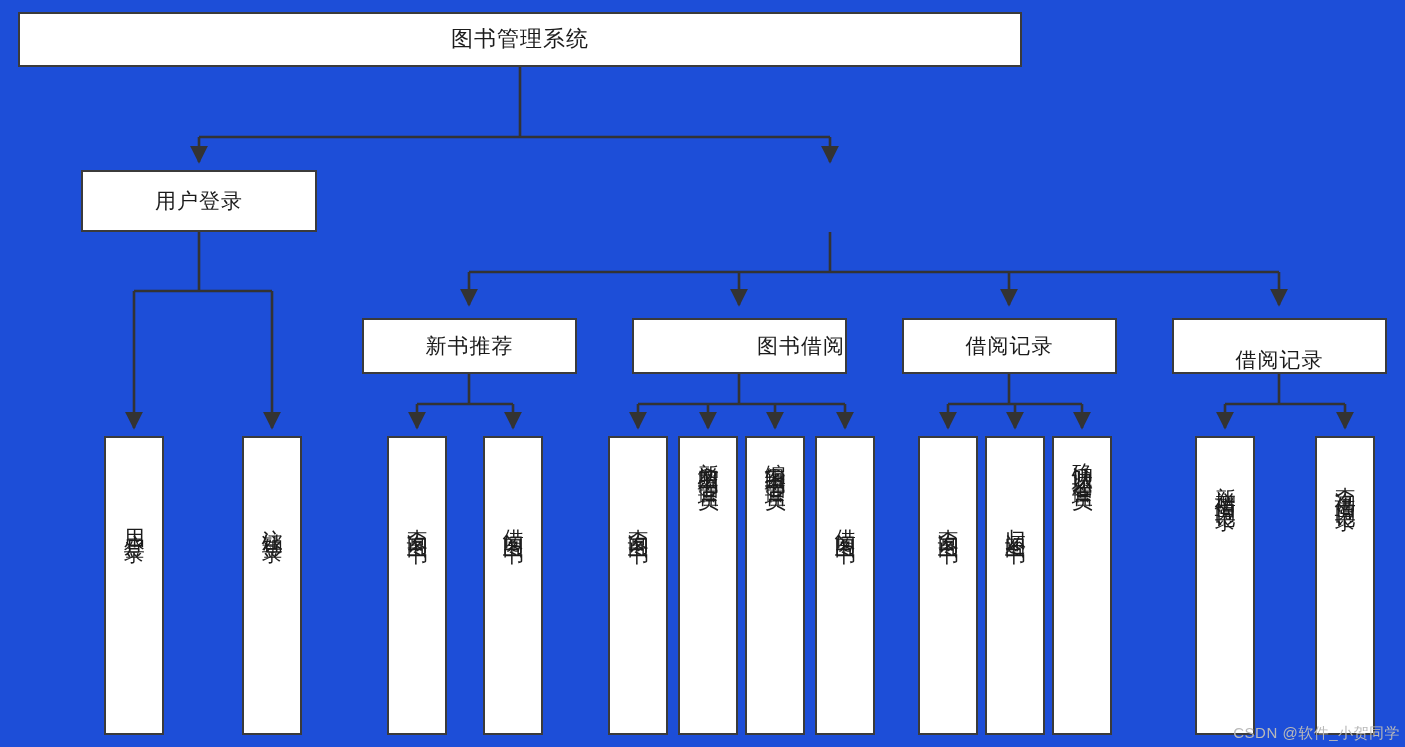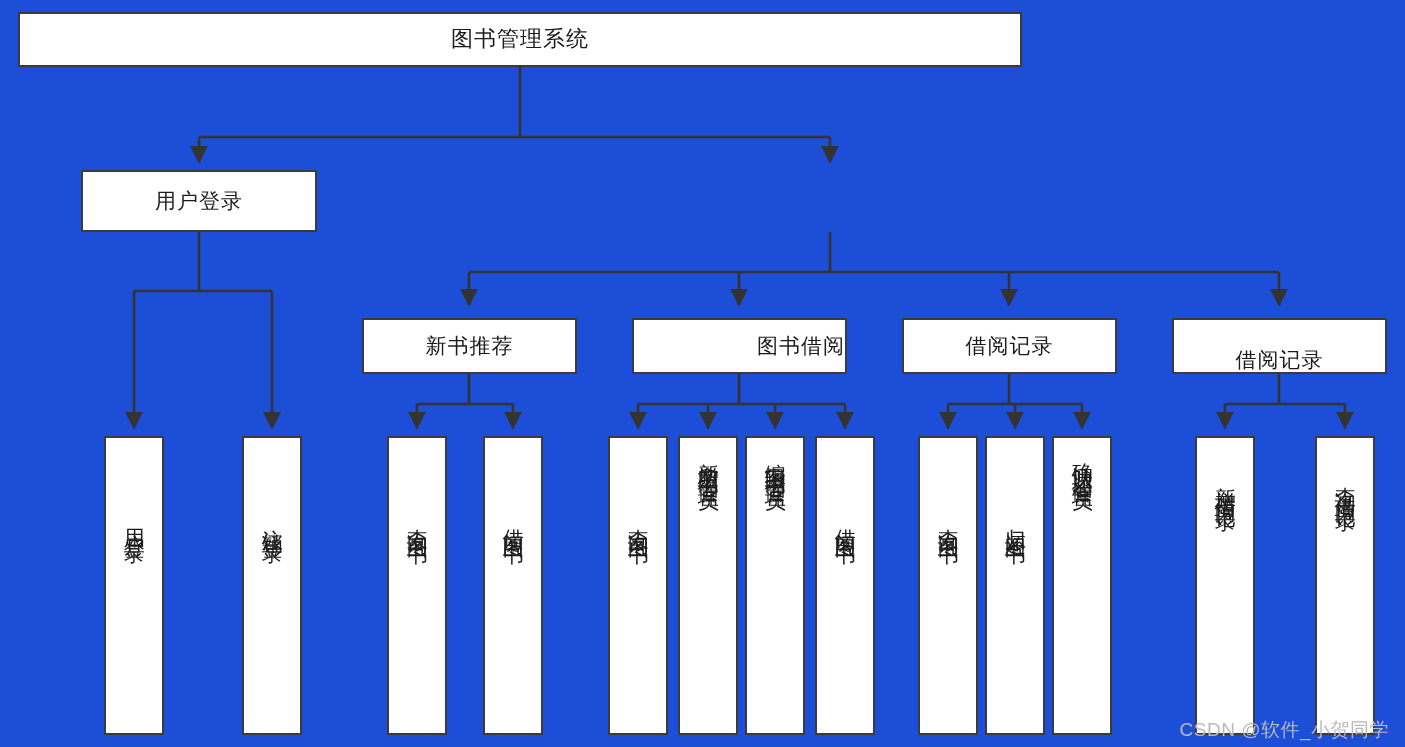--- a/index.html
+++ b/index.html
@@ -64,23 +64,23 @@
     line-height: 1.35;
     letter-spacing: 5px;
     text-align: left;
     white-space: nowrap;
   }
   .node.v.tall .label {
     letter-spacing: 4px;
   }
   #watermark {
     position: absolute;
-    right: 16px;
+    right: 5px;
     bottom: 4px;
-    font-size: 19px;
+    font-size: 15px;
     color: #b9b9b9;
     letter-spacing: 0.5px;
     white-space: nowrap;
     z-index: 5;
   }
 </style>
 </head>
 <body>
 
 <div id="canvas">

